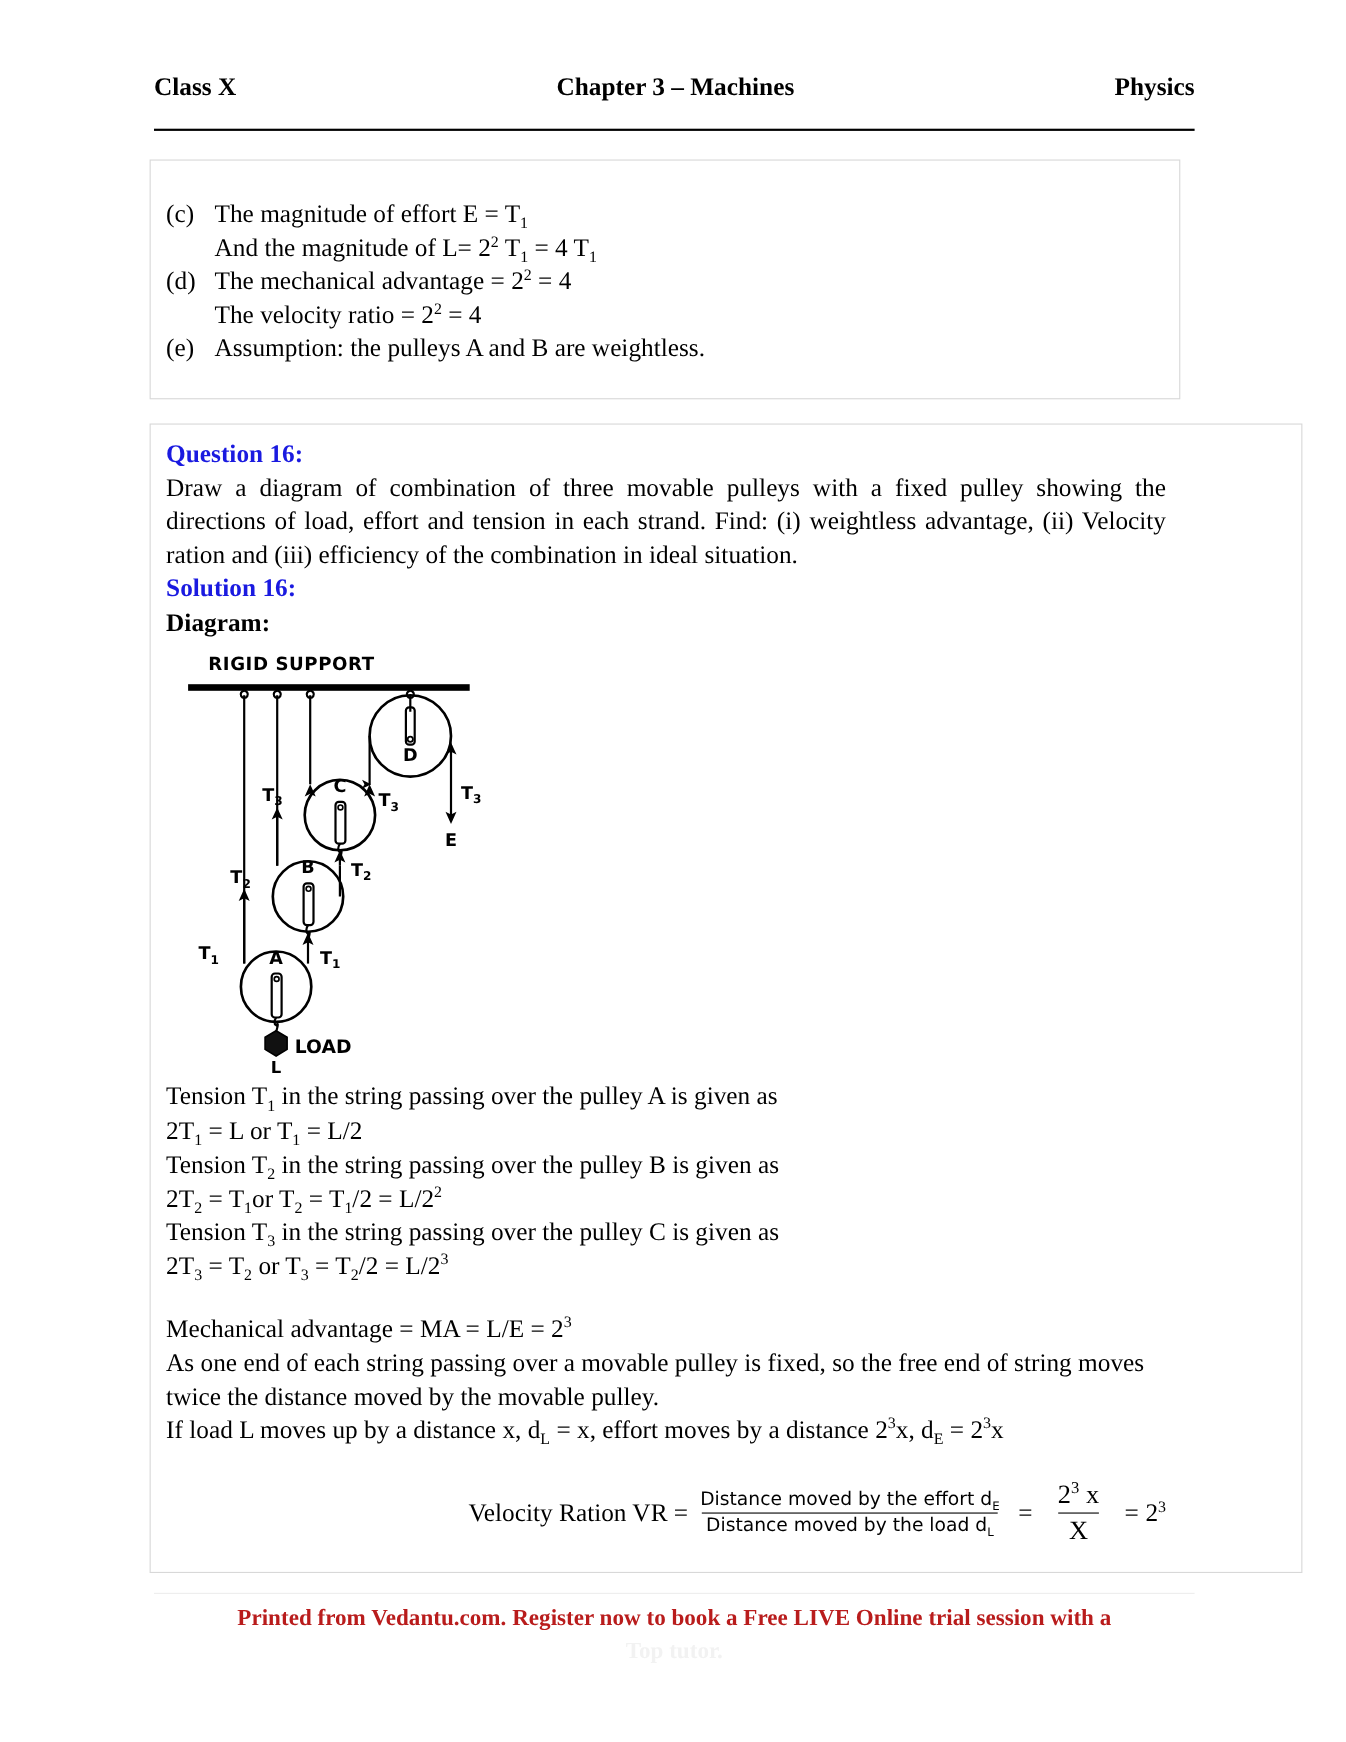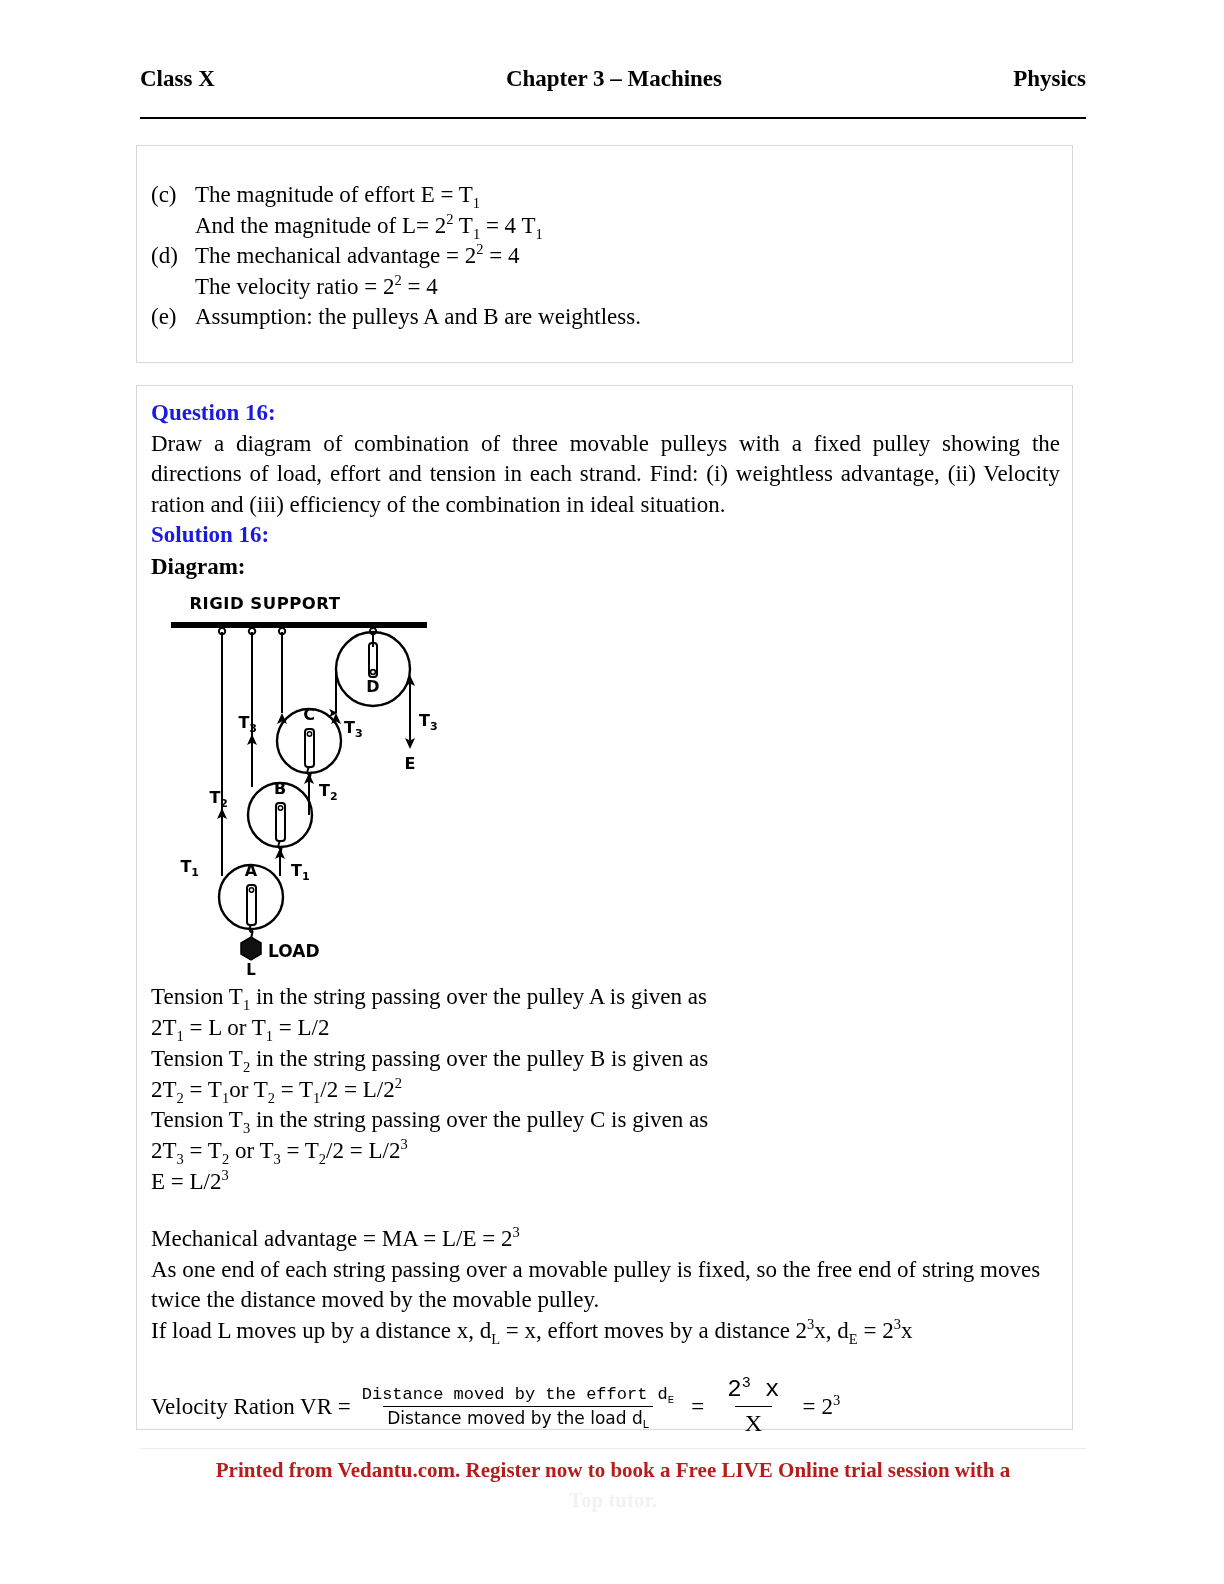--- a/index.html
+++ b/index.html
@@ -46,21 +46,21 @@
   }
   #box-part-cde {
     top: 145px;
     left: 136px;
     width: 937px;
     height: 218px;
   }
   #box-question-16 {
     top: 385px;
     left: 136px;
-    width: 937px;
+    width: 1048px;
     height: 1045px;
   }
 
   
   .lettered-list {
     position: absolute;
     top: 34px;
     left: 14px;
     right: 10px;
     font-size: 23px;
@@ -121,32 +121,33 @@
     margin-top: 6px;
   }
   .sol-text .blank { height: 26px; }
 
   
   .vr-line {
     display: flex;
     align-items: center;
     font-size: 23px;
     margin-top: 28px;
+    justify-content: flex-end;
   }
   .vr-lead { white-space: nowrap; }
   .frac {
     display: inline-flex;
     flex-direction: column;
     align-items: center;
     margin: 0 7px;
     font-family: "DejaVu Sans", sans-serif;
     font-size: 17px;
     line-height: 1.25;
   }
-  .frac .num { padding: 0 4px 1px; font-family: Liberation Mono, monospace; }
+  .frac .num { padding: 0 4px 1px; }
   .frac .den { padding: 1px 4px 0; border-top: 1.6px solid #000; }
   .frac.small { font-size: 24px; font-family: "Liberation Serif", serif; }
   .frac.small .num { padding: 0 10px 1px; }
   .frac.small .den { padding: 1px 10px 0; }
   .eqs { margin: 0 6px; }
 
   
   #footer-rule {
     position: absolute;
     top: 1448px;
@@ -305,21 +306,20 @@
       </svg>
     </div>
 
     <div class="sol-text" id="solution-lines">
         <div><span>Tension T</span><sub>1</sub><span> in the string passing over the pulley A is given as</span></div>
         <div><span>2T</span><sub>1</sub><span> = L or T</span><sub>1</sub><span> = L/2</span></div>
         <div><span>Tension T</span><sub>2</sub><span> in the string passing over the pulley B is given as</span></div>
         <div><span>2T</span><sub>2</sub><span> = T</span><sub>1</sub><span>or T</span><sub>2</sub><span> = T</span><sub>1</sub><span>/2 = L/2</span><sup>2</sup></div>
         <div><span>Tension T</span><sub>3</sub><span> in the string passing over the pulley C is given as</span></div>
         <div><span>2T</span><sub>3</sub><span> = T</span><sub>2</sub><span> or T</span><sub>3</sub><span> = T</span><sub>2</sub><span>/2 = L/2</span><sup>3</sup></div>
-        <div><span>E = L/2</span><sup>3</sup></div>
         <div class="blank">&nbsp;</div>
         <div><span>Mechanical advantage = MA = L/E = 2</span><sup>3</sup></div>
         <div><span>As one end of each string passing over a movable pulley is fixed, so the free end of string moves twice the distance moved by the movable pulley.</span></div>
         <div><span>If load L moves up by a distance x, d</span><sub>L</sub><span> = x, effort moves by a distance 2</span><sup>3</sup><span>x, d</span><sub>E</sub><span> = 2</span><sup>3</sup><span>x</span></div>
       </div>
 
     <div class="vr-line">
       <span class="vr-lead">Velocity Ration VR =</span>
       <span class="frac">
         <span class="num"><span>Distance moved by the effort d</span><sub>E</sub></span>

